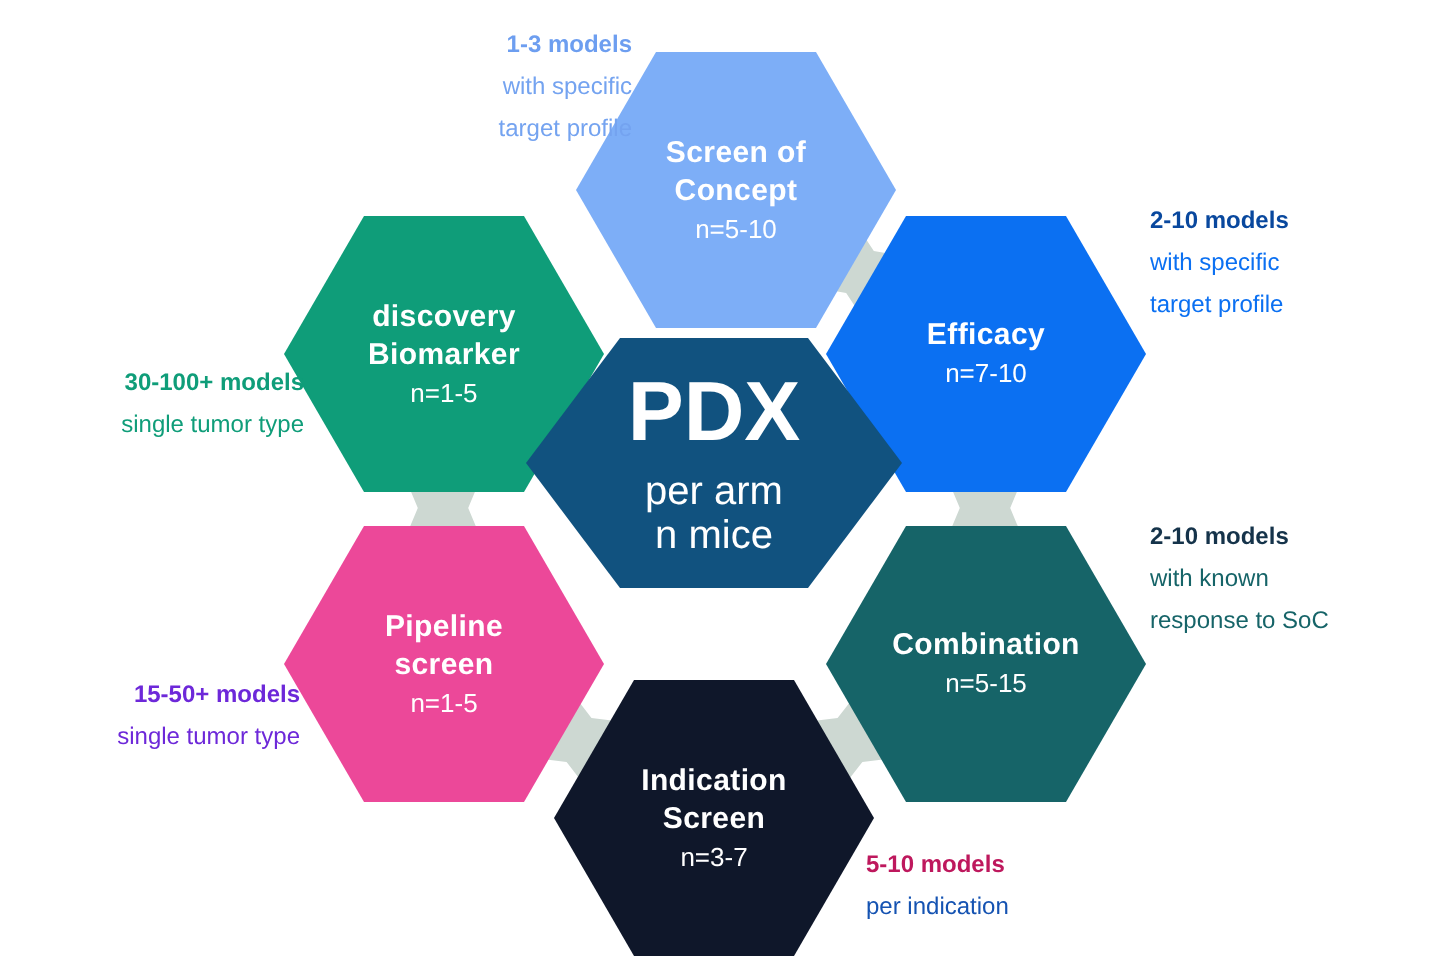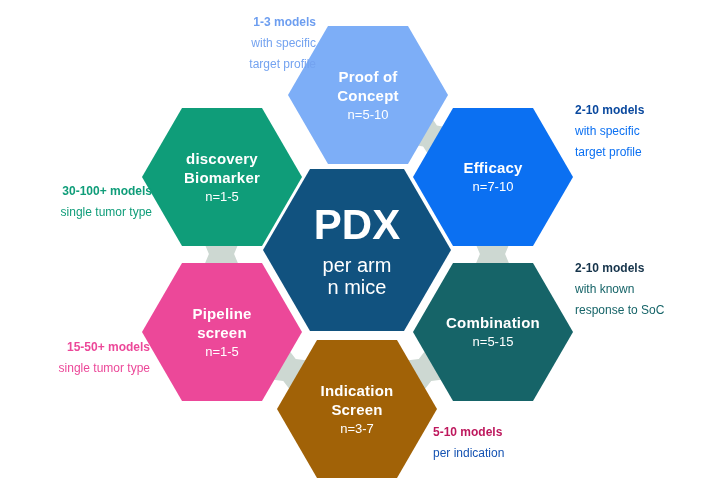--- a/index.html
+++ b/index.html
@@ -22,55 +22,55 @@
     position:absolute;width:160px;height:138px;z-index:2;color:#ffffff;
     clip-path:polygon(25% 0,75% 0,100% 50%,75% 100%,25% 100%,0 50%);
     display:flex;align-items:center;justify-content:center;text-align:center;
   }
   .hex-inner{display:flex;flex-direction:column;}
   .hex-name{font-weight:700;font-size:15px;line-height:19px;letter-spacing:.2px;}
   .hex-n{font-weight:400;font-size:13px;line-height:19px;}
   .hex-poc{left:288px;top:26px;background:#7DAEF7;}
   .hex-eff{left:413px;top:108px;background:#0B70F2;}
   .hex-com{left:413px;top:263px;background:#166468;}
-  .hex-ind{left:277px;top:340px;background:#a16207;}
+  .hex-ind{left:277px;top:340px;background:#0f172a;}
   .hex-pip{left:142px;top:263px;background:#ec4899;}
   .hex-bio{left:142px;top:108px;background:#0F9D79;}
-  .hex-center{left:263px;top:169px;width:188px;height:162px;background:#11527F;z-index:3;}
+  .hex-center{left:263px;top:169px;width:188px;height:125px;background:#11527F;z-index:3;}
   .center-title{font-weight:700;font-size:42px;line-height:44px;margin-bottom:7px;}
   .center-sub{font-weight:400;font-size:20px;line-height:22px;}
   
   .label{position:absolute;z-index:4;font-size:12px;line-height:21px;font-weight:400;}
   .label .ln{display:block;}
   .label .bold{font-weight:700;}
   .label-poc{left:138px;top:12px;width:178px;text-align:right;color:#74A3F0;}
   .label-poc .bold{color:#6D9EF0;}
   .label-eff{left:575px;top:100px;color:#0B70F2;}
   .label-eff .bold{color:#09489E;}
   .label-com{left:575px;top:258px;color:#166468;}
   .label-com .bold{color:#15334A;}
   .label-ind{left:433px;top:422px;color:#1553B2;}
   .label-ind .bold{color:#be185d;}
-  .label-pip{left:0;top:337px;width:150px;text-align:right;color:#ec4899;}
+  .label-pip{left:0;top:337px;width:150px;text-align:right;color:#6d28d9;}
   .label-bio{left:0;top:181px;width:152px;text-align:right;color:#0F9D79;}
 </style>
 </head>
 <body>
 
 <div class="stage">
 
   <div class="connector c-poc-eff"></div>
   <div class="connector c-eff-com"></div>
   <div class="connector c-com-ind"></div>
   <div class="connector c-ind-pip"></div>
   <div class="connector c-pip-bio"></div>
 
   <div class="hex hex-poc">
     <div class="hex-inner">
-      <span class="hex-name">Proof of</span>
+      <span class="hex-name">Screen of</span>
       <span class="hex-name">Concept</span>
       <span class="hex-n">n=5-10</span>
     </div>
   </div>
 
   <div class="hex hex-eff">
     <div class="hex-inner">
       <span class="hex-name">Efficacy</span>
       <span class="hex-n">n=7-10</span>
     </div>

